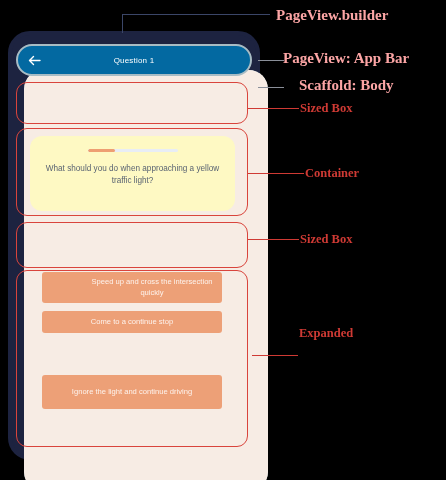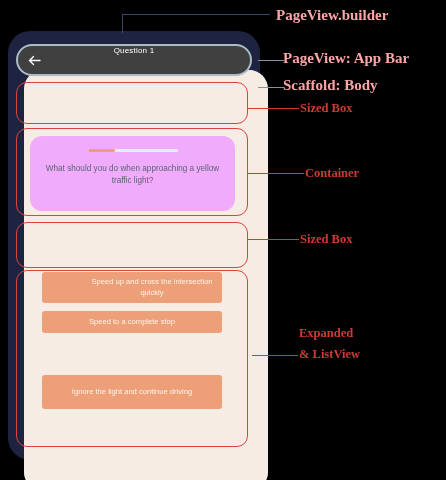--- a/index.html
+++ b/index.html
@@ -51,26 +51,26 @@
     border-radius: 19px;
   }
 
   
   .app-bar {
     position: absolute;
     left: 16px;
     top: 44px;
     width: 236px;
     height: 32px;
-    background: #404040;
+    background: #0369a1;
     border: 2px solid #a8bcc4;
     border-radius: 17px;
     box-sizing: border-box;
     display: flex;
-    align-items: flex-start;
+    align-items: center;
     z-index: 6;
   }
   .app-bar-back {
     position: absolute;
     left: 8px;
     top: 50%;
     transform: translateY(-50%);
     width: 16px;
     height: 16px;
     display: flex;
@@ -120,21 +120,21 @@
     top: 50px;
     width: 232px;
     height: 86px;
   }
   .question-card {
     position: absolute;
     left: 14px;
     top: 6px;
     width: 205px;
     height: 75px;
-    background: #f0abfc;
+    background: #fef9c3;
     border-radius: 12px;
     box-sizing: border-box;
     display: flex;
     flex-direction: column;
     align-items: center;
     padding-top: 13px;
   }
   .progress-track {
     width: 90px;
     height: 3px;
@@ -238,21 +238,21 @@
     font-size: 15px;
     font-weight: 700;
   }
   .label-red {
     color: #cf3a34;
     font-size: 12.5px;
     font-weight: 700;
   }
   .lbl-pageview { left: 276px; top: 7px; }
   .lbl-appbar   { left: 283px; top: 50px; }
-  .lbl-body     { left: 283px; top: 77px; }
+  .lbl-body     { left: 299px; top: 77px; }
   .lbl-sized1   { left: 300px; top: 101px; }
   .lbl-container{ left: 305px; top: 166px; }
   .lbl-sized2   { left: 300px; top: 232px; }
   .lbl-expanded { left: 299px; top: 326px; }
   .lbl-listview { left: 299px; top: 347px; }
 </style>
 </head>
 <body>
 
 <div id="stage">
@@ -285,21 +285,21 @@
           <div class="progress-fill" style="width: 30%;"></div>
         </div>
         <div class="question-text">What should you do when approaching a yellow traffic light?</div>
       </div>
     </div>
 
     <div class="sized-box-2"></div>
 
     <div class="options-wrap">
       <div class="option-btn opt-0">Speed up and cross the intersection quickly</div>
-      <div class="option-btn opt-1">Speed to a complete stop</div>
+      <div class="option-btn opt-1">Come to a continue stop</div>
       <div class="option-btn opt-3">Ignore the light and continue driving</div>
     </div>
   </div>
 
   <div class="ann-box ann-sized-1"></div>
   <div class="ann-box ann-container"></div>
   <div class="ann-box ann-sized-2"></div>
   <div class="ann-box ann-listview"></div>
 
   <div class="lead lead-gray" style="left:258px; top:60px; width:26px;"></div>
@@ -309,15 +309,14 @@
   <div class="lead lead-red" style="left:248px; top:239px; width:51px;"></div>
   <div class="lead lead-red" style="left:252px; top:355px; width:46px;"></div>
 
   <div class="ann-label label-navy lbl-pageview">PageView.builder</div>
   <div class="ann-label label-navy lbl-appbar">PageView: App Bar</div>
   <div class="ann-label label-navy lbl-body">Scaffold: Body</div>
   <div class="ann-label label-red lbl-sized1">Sized Box</div>
   <div class="ann-label label-red lbl-container">Container</div>
   <div class="ann-label label-red lbl-sized2">Sized Box</div>
   <div class="ann-label label-red lbl-expanded">Expanded</div>
-  <div class="ann-label label-red lbl-listview">&amp; ListView</div>
 
 </div>
 
 </body></html>

